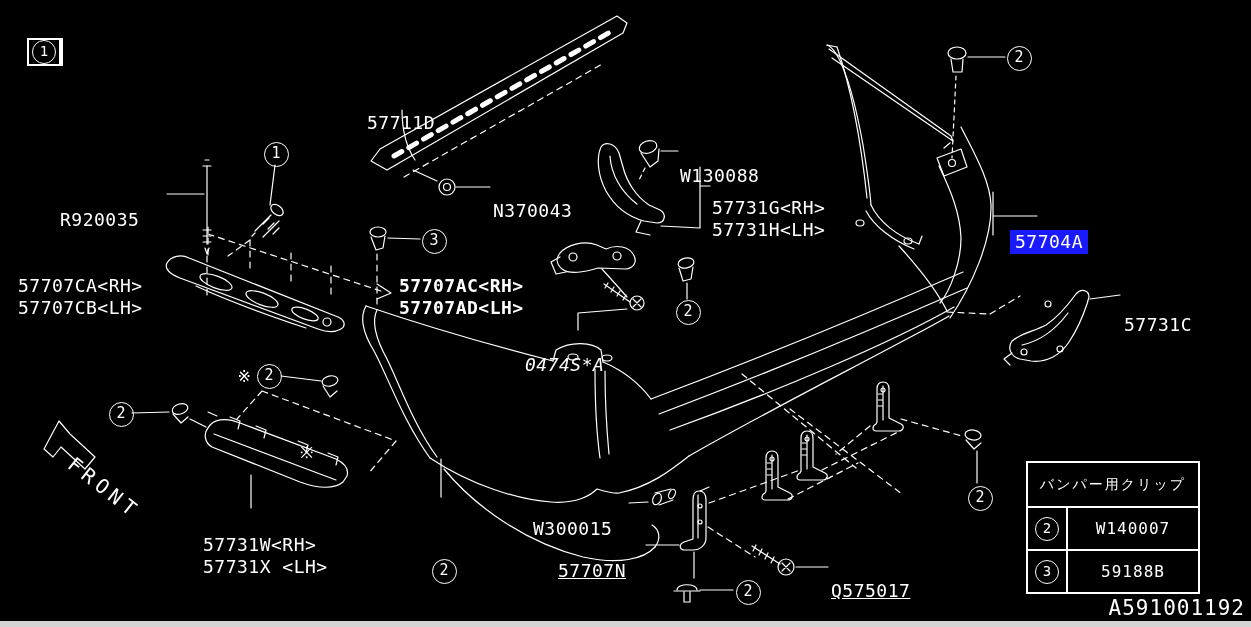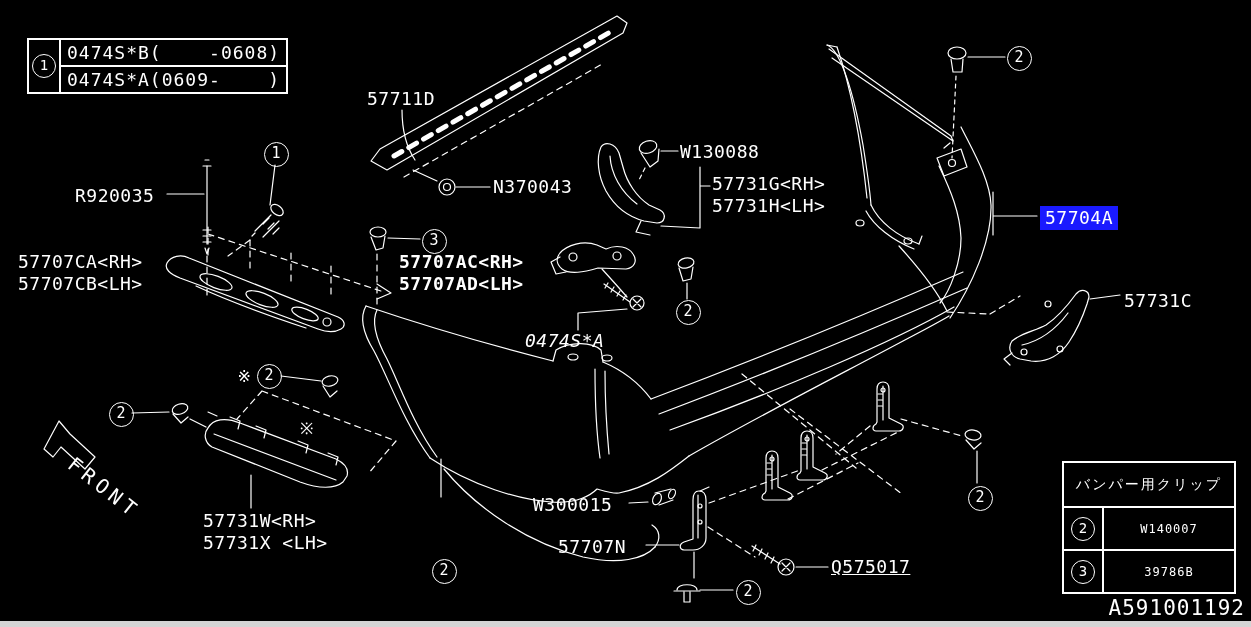--- a/index.html
+++ b/index.html
@@ -3,40 +3,40 @@
 <meta charset="utf-8">
 <style>
   html,body{margin:0;padding:0;background:#000;}
   .canvas{position:relative;width:1251px;height:627px;background:#000;overflow:hidden;
           font-family:"DejaVu Sans Mono",monospace;color:#fff;}
   svg{position:absolute;left:0;top:0;}
   svg path,svg circle,svg ellipse,svg line,svg polyline{stroke:#fff;fill:none;stroke-width:1.2;stroke-linecap:round;stroke-linejoin:round;}
   .dash{stroke-dasharray:6 5;}
   .dash2{stroke-dasharray:4 4;}
   .slots{stroke-dasharray:9 8;stroke-width:5;}
-  .part-label{position:absolute;font-size:18px;line-height:22px;letter-spacing:.5px;white-space:pre;}
+  .part-label{position:absolute;font-size:18px;line-height:22px;letter-spacing:.5px;white-space:pre;margin-top:24px;}
   .part-label.hl{background:#1a1aff;padding:1px 5px;}
   .part-label.small{font-size:16px;}
   .callout{position:absolute;width:23px;height:23px;border:1.6px solid #fff;border-radius:50%;
            text-align:center;line-height:21px;font-size:15px;}
   .callout .pfx{position:absolute;left:-20px;top:1px;font-size:16px;font-family:"DejaVu Sans",sans-serif;}
   .ref-table{position:absolute;left:27px;top:38px;display:flex;border:2px solid #fff;}
   .ref-table .refcell{width:30px;display:flex;align-items:center;justify-content:center;border-right:2px solid #fff;}
   .ref-table .rows div{height:25px;line-height:25px;padding:0 6px;font-size:18px;letter-spacing:1px;white-space:pre;}
   .ref-table .rows div + div{border-top:2px solid #fff;}
   .circ{display:inline-block;width:22px;height:22px;border:1.5px solid #fff;border-radius:50%;
         text-align:center;line-height:20px;font-size:14px;}
-  .clip-table{position:absolute;left:1062px;top:461px;width:170px;border:2px solid #fff;}
+  .clip-table{position:absolute;left:1026px;top:461px;width:170px;border:2px solid #fff;}
   .clip-table .hdr{height:43px;line-height:43px;text-align:center;font-size:14px;letter-spacing:2px;
                    font-family:"DejaVu Sans",sans-serif;border-bottom:2px solid #fff;}
   .clip-table .row{display:flex;height:41px;align-items:center;}
   .clip-table .row + .row{border-top:2px solid #fff;}
   .clip-table .c1{width:38px;text-align:center;border-right:2px solid #fff;align-self:stretch;
                   display:flex;align-items:center;justify-content:center;}
-  .clip-table .c2{flex:1;text-align:center;font-size:12px;letter-spacing:1px;}
+  .clip-table .c2{flex:1;text-align:center;font-size:16px;letter-spacing:1px;}
   .front-label{position:absolute;left:78px;top:452px;font-size:20px;letter-spacing:5px;
                transform:rotate(38deg);transform-origin:left top;}
   .footnote{position:absolute;left:25px;top:590px;font-size:15px;letter-spacing:1px;
             font-family:"DejaVu Sans",sans-serif;white-space:pre;}
   .doc-id{position:absolute;right:6px;top:596px;font-size:21px;letter-spacing:1px;}
   .bottom-strip{position:absolute;left:0;bottom:0;width:100%;height:6px;background:#d4d4d4;}
 </style>
 </head>
 <body>
 
@@ -256,59 +256,55 @@
       <path d="M1012,353 L1004,359 L1010,365"></path>
       <path d="M1090,299 L1120,295"></path>
       <path class="dash" d="M947,312 L990,314 M990,314 L1020,296"></path>
     </g>
   </svg>
 
   <div class="ref-table">
     <div class="refcell">
       <span class="circ">1</span>
     </div>
-    <div class="rows">
-      <div>0474S*B(    -0608)</div>
-      <div>0474S*A(0609-    )</div>
-    </div>
   </div>
 
   <div class="clip-table">
     <div class="hdr">バンパー用クリップ</div>
     <div class="row">
       <div class="c1">
           <span class="circ">2</span>
         </div>
       <div class="c2">W140007</div>
     </div>
     <div class="row">
       <div class="c1">
           <span class="circ">3</span>
         </div>
-      <div class="c2">39786B</div>
+      <div class="c2">59188B</div>
     </div>
   </div>
 
   <div class="front-label">FRONT</div>
   <div class="doc-id">A591001192</div>
 
   <div id="overlay">
       <div class="part-label" style="left: 367px; top: 88px;"><div>57711D</div></div>
-      <div class="part-label" style="left: 75px; top: 185px;"><div>R920035</div></div>
+      <div class="part-label" style="left: 60px; top: 185px;"><div>R920035</div></div>
       <div class="part-label" style="left: 493px; top: 176px;"><div>N370043</div></div>
       <div class="part-label" style="left: 680px; top: 141px;"><div>W130088</div></div>
       <div class="part-label" style="left: 712px; top: 173px;"><div>57731G&lt;RH&gt;</div><div>57731H&lt;LH&gt;</div></div>
-      <div class="part-label hl" style="left: 1040px; top: 206px;"><div>57704A</div></div>
+      <div class="part-label hl" style="left: 1010px; top: 206px;"><div>57704A</div></div>
       <div class="part-label" style="left: 1124px; top: 290px;"><div>57731C</div></div>
       <div class="part-label" style="left: 18px; top: 251px;"><div>57707CA&lt;RH&gt;</div><div>57707CB&lt;LH&gt;</div></div>
       <div class="part-label" style="left: 399px; top: 251px; font-weight: bold;"><div>57707AC&lt;RH&gt;</div><div>57707AD&lt;LH&gt;</div></div>
       <div class="part-label" style="left: 525px; top: 330px; font-style: italic;"><div>0474S*A</div></div>
       <div class="part-label" style="left: 203px; top: 510px;"><div>57731W&lt;RH&gt;</div><div>57731X &lt;LH&gt;</div></div>
       <div class="part-label" style="left: 533px; top: 494px; text-align: right;"><div>W300015</div></div>
-      <div class="part-label" style="left: 558px; top: 536px;"><div>57707N</div></div>
+      <div class="part-label" style="left: 558px; top: 536px; text-decoration: underline;"><div>57707N</div></div>
       <div class="part-label" style="left: 831px; top: 556px; text-decoration: underline;"><div>Q575017</div></div>
       <div class="part-label small" style="left: 300px; top: 418px;"><div>※</div></div>
       <div class="callout" style="left: 263.5px; top: 141.5px;">1</div>
       <div class="callout" style="left: 421.5px; top: 228.5px;">3</div>
       <div class="callout" style="left: 675.5px; top: 299.5px;">2</div>
       <div class="callout" style="left: 1006.5px; top: 45.5px;">2</div>
       <div class="callout" style="left: 256.5px; top: 363.5px;">2<span class="pfx">※</span></div>
       <div class="callout" style="left: 108.5px; top: 401.5px;">2</div>
       <div class="callout" style="left: 431.5px; top: 558.5px;">2</div>
       <div class="callout" style="left: 735.5px; top: 579.5px;">2</div>

